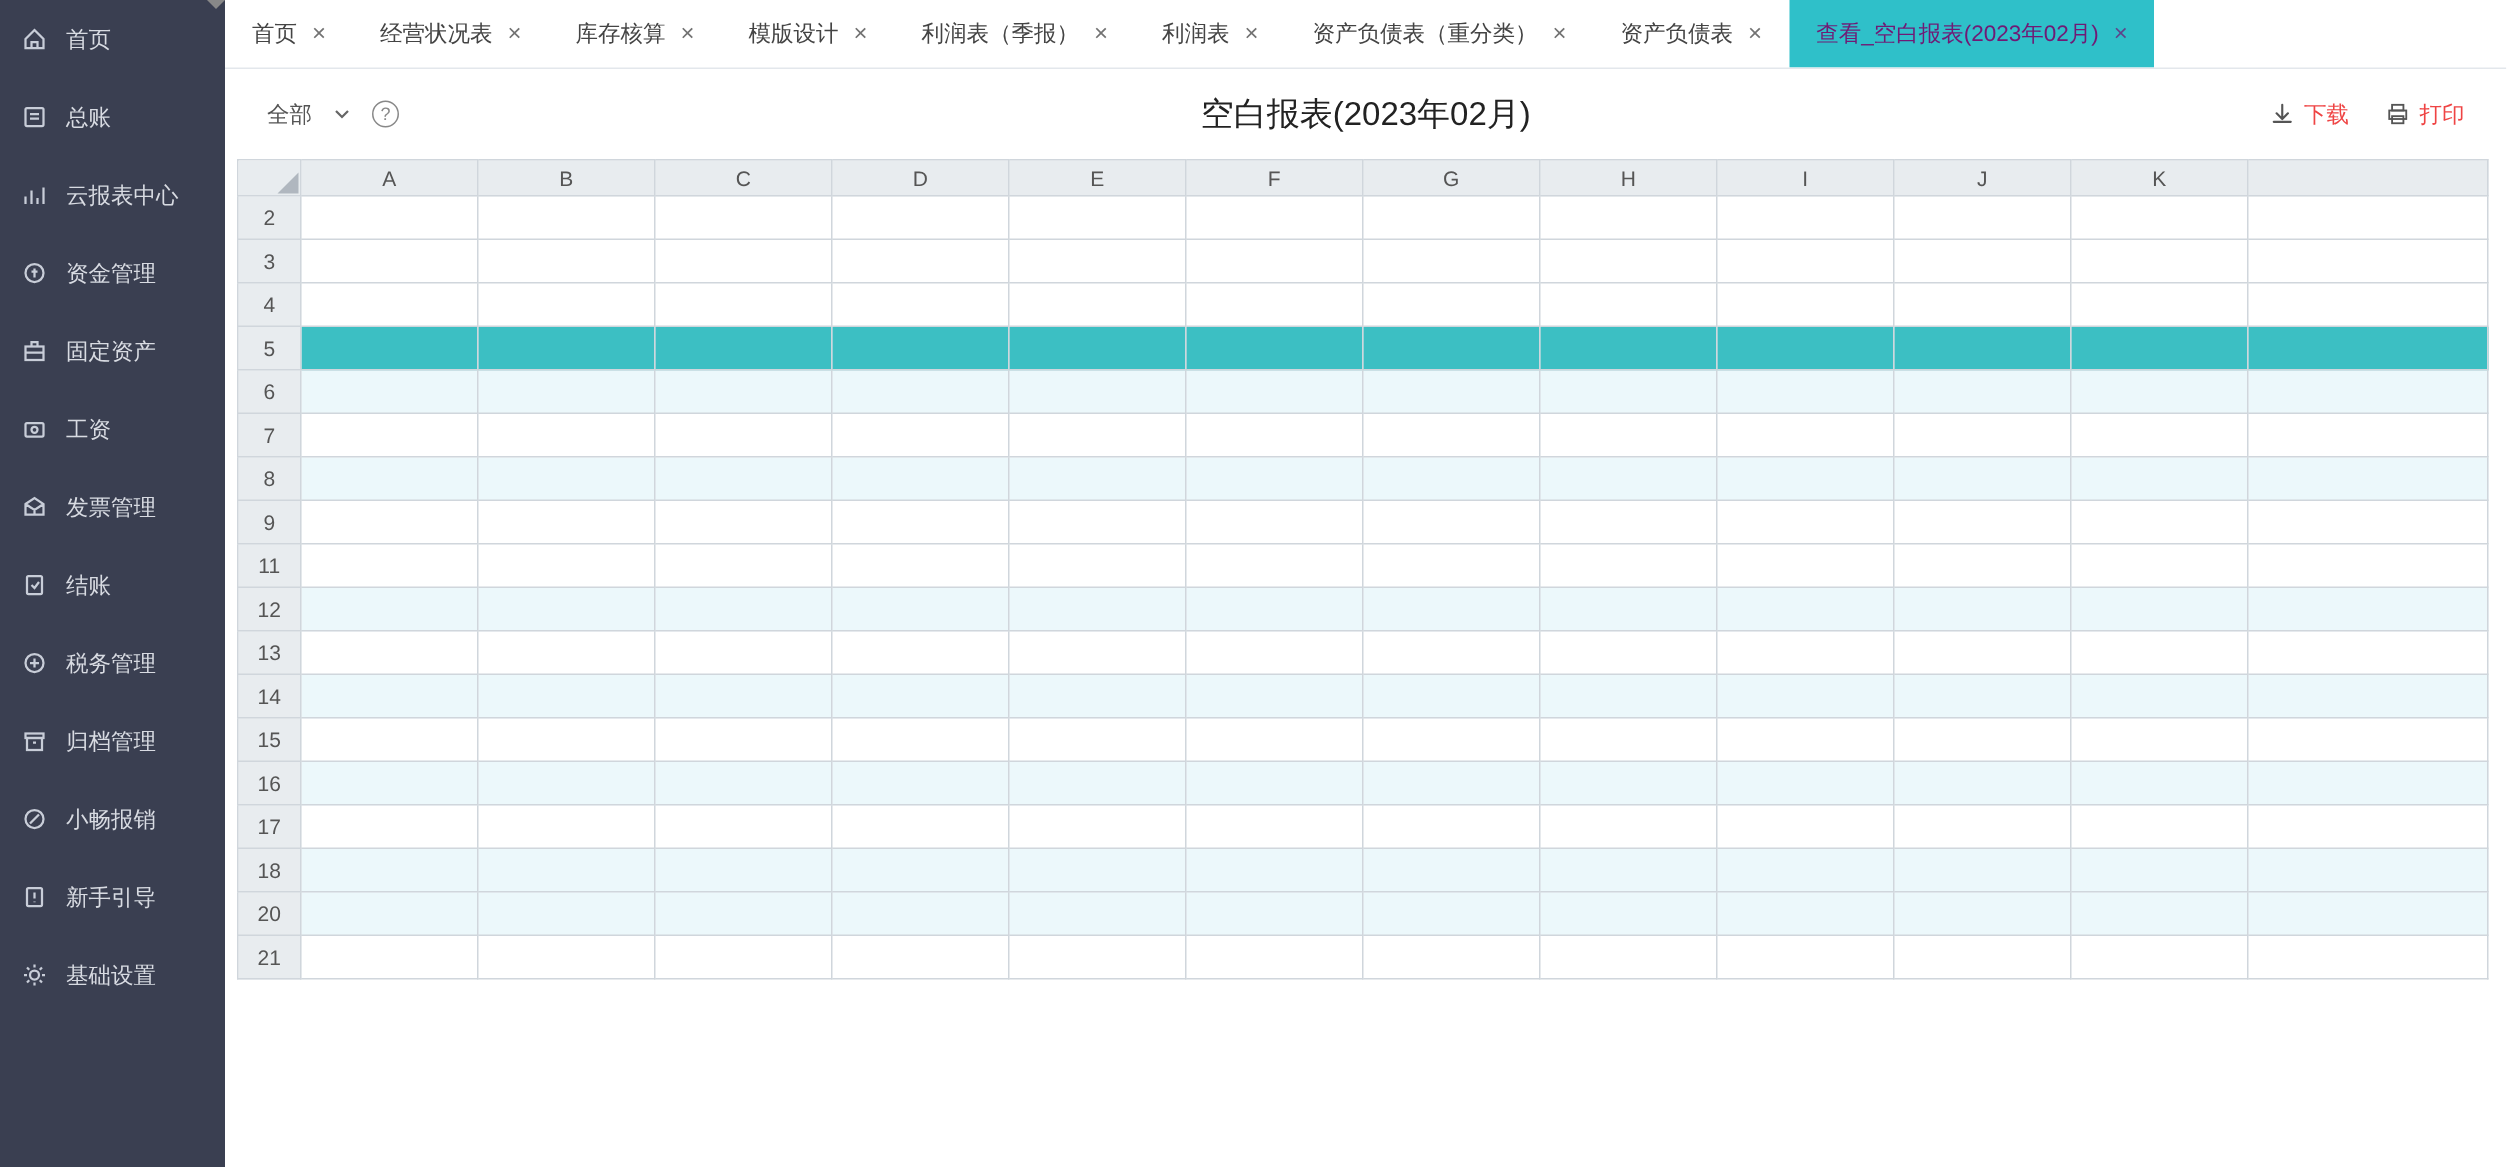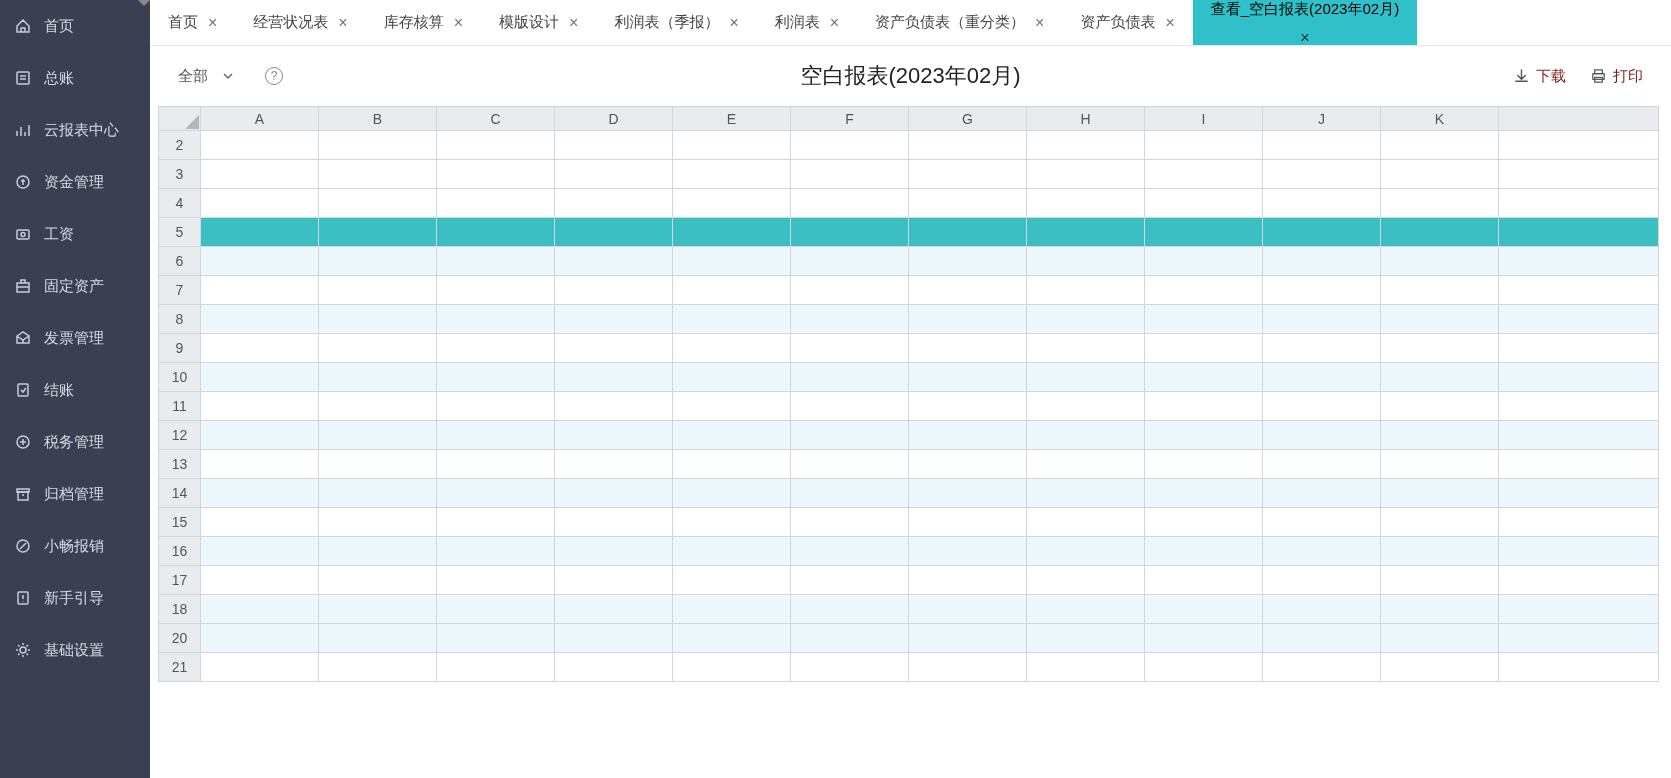--- a/index.html
+++ b/index.html
@@ -87,41 +87,40 @@
       align-items: center;
       padding: 0 18px;
       gap: 10px;
       cursor: pointer;
       white-space: nowrap;
       font-size: 15px;
       color: #444;
     }
     .tab.active {
       background: #2fc0c9;
-      color: #000000;
-      flex-direction: column;
+      color: #701a75;
     }
     .tab-close {
       font-size: 16px;
       cursor: pointer;
       color: inherit;
       opacity: 0.75;
     }
 
     
     .toolbar {
       display: flex;
       align-items: center;
       height: 60px;
       padding: 0 28px;
       position: relative;
     }
     .toolbar-left {
       display: flex;
-      gap: 25px;
+      gap: 8px;
     }
     .filter-select {
       display: flex;
       align-items: center;
       gap: 14px;
       font-size: 15px;
       color: #555;
       cursor: pointer;
     }
     .chevron-down {
@@ -151,21 +150,21 @@
       margin-left: auto;
       display: flex;
       align-items: center;
       gap: 24px;
     }
     .action-btn {
       display: flex;
       align-items: center;
       gap: 6px;
       font-size: 15px;
-      color: #7f1d1d;
+      color: #ef4444;
       cursor: pointer;
     }
     .action-icon {
       width: 17px;
       height: 17px;
     }
 
     
     .spreadsheet {
       flex: 1;
@@ -258,34 +257,34 @@
           <svg viewBox="0 0 18 18">
             <circle cx="9" cy="9" r="6"></circle>
             <path d="M9 6 V12 M7 8 H11"></path>
           </svg>
         </span>
         <span class="sidebar-label">资金管理</span>
       </div>
       <div class="sidebar-item">
         <span class="sidebar-icon">
           <svg viewBox="0 0 18 18">
+            <rect x="3" y="6" width="12" height="9"></rect>
+            <path d="M3 10 H15 M7 6 V3 H11 V6"></path>
+          </svg>
+        </span>
+        <span class="sidebar-label">固定资产</span>
+      </div>
+      <div class="sidebar-item">
+        <span class="sidebar-icon">
+          <svg viewBox="0 0 18 18">
             <rect x="3" y="5" width="12" height="9" rx="1"></rect>
             <circle cx="9" cy="9.5" r="2"></circle>
           </svg>
         </span>
         <span class="sidebar-label">工资</span>
-      </div>
-      <div class="sidebar-item">
-        <span class="sidebar-icon">
-          <svg viewBox="0 0 18 18">
-            <rect x="3" y="6" width="12" height="9"></rect>
-            <path d="M3 10 H15 M7 6 V3 H11 V6"></path>
-          </svg>
-        </span>
-        <span class="sidebar-label">固定资产</span>
       </div>
       <div class="sidebar-item">
         <span class="sidebar-icon">
           <svg viewBox="0 0 18 18">
             <path d="M3 7 L9 3 L15 7 V14 H3 Z M3 7 L9 11 L15 7 M9 11 V14"></path>
           </svg>
         </span>
         <span class="sidebar-label">发票管理</span>
       </div>
       <div class="sidebar-item">
@@ -549,35 +548,20 @@
             <td class="data-cell"></td>
             <td class="data-cell"></td>
             <td class="data-cell"></td>
             <td class="data-cell"></td>
             <td class="data-cell"></td>
             <td class="data-cell"></td>
             <td class="data-cell"></td>
             <td class="data-cell"></td>
             <td class="data-cell"></td>
           </tr>
-          <tr class="alt-row">
-            <td class="row-header">10</td>
-            <td class="data-cell"></td>
-            <td class="data-cell"></td>
-            <td class="data-cell"></td>
-            <td class="data-cell"></td>
-            <td class="data-cell"></td>
-            <td class="data-cell"></td>
-            <td class="data-cell"></td>
-            <td class="data-cell"></td>
-            <td class="data-cell"></td>
-            <td class="data-cell"></td>
-            <td class="data-cell"></td>
-            <td class="data-cell"></td>
-          </tr>
           <tr>
             <td class="row-header">11</td>
             <td class="data-cell"></td>
             <td class="data-cell"></td>
             <td class="data-cell"></td>
             <td class="data-cell"></td>
             <td class="data-cell"></td>
             <td class="data-cell"></td>
             <td class="data-cell"></td>
             <td class="data-cell"></td>

